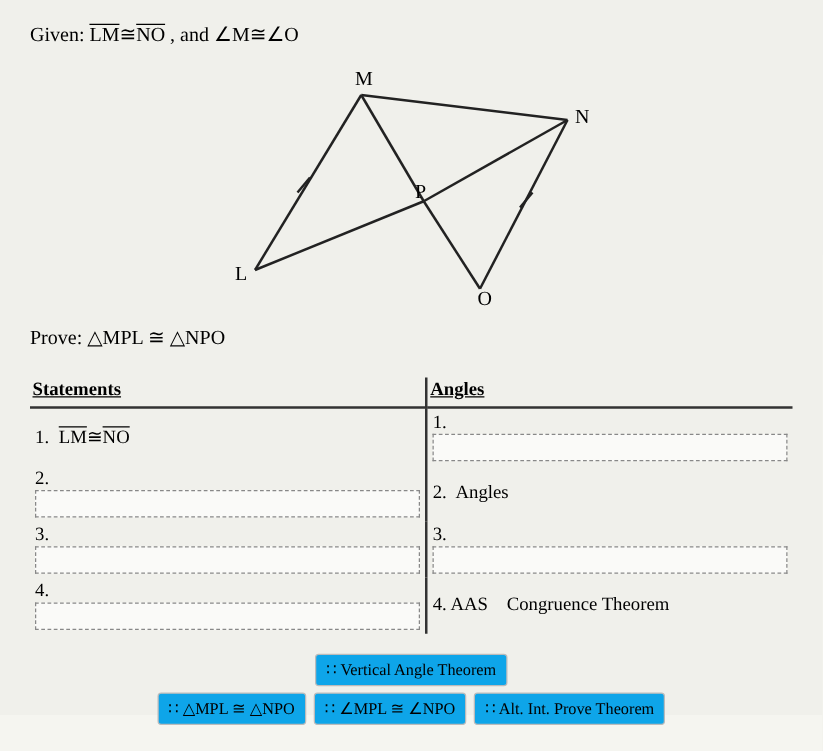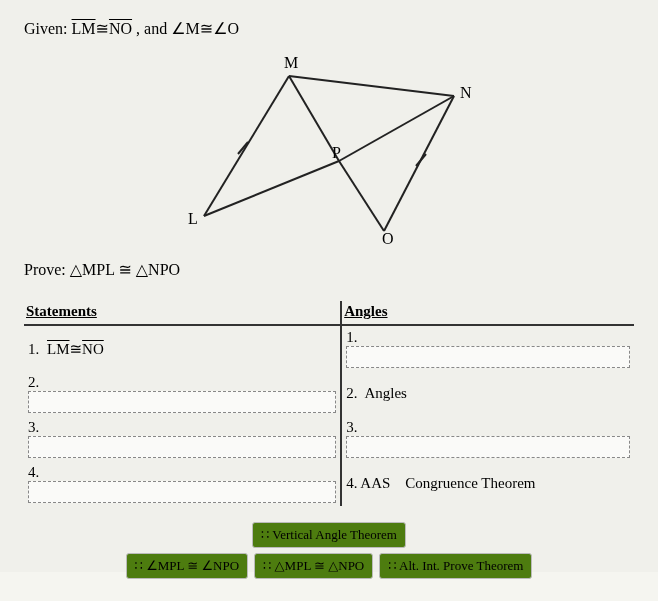--- a/index.html
+++ b/index.html
@@ -67,21 +67,21 @@
       width: 100%;
       display: inline-block;
       padding: 1px 3px;
     }
     .row-num {
       display: inline-block;
       margin-right: 4px;
       white-space: nowrap;
     }
     .chip {
-      background: #4d7c0f;
+      background: #0ea5e9;
       border: 1.5px solid #bbb;
       border-radius: 3px;
       padding: 4px 8px;
       font-size: 13px;
       cursor: pointer;
       font-family: Georgia, 'Times New Roman', serif;
       white-space: nowrap;
     }
     .chip-row {
       display: flex;
@@ -185,19 +185,19 @@
         </td>
       </tr>
     </tbody>
   </table>
 
   <div class="chips-section">
     <div class="chip-row">
       <button class="chip">∷ Vertical Angle Theorem</button>
     </div>
     <div class="chip-row">
+      <button class="chip">∷ △MPL ≅ △NPO</button>
       <button class="chip">∷ ∠MPL ≅ ∠NPO</button>
-      <button class="chip">∷ △MPL ≅ △NPO</button>
       <button class="chip">∷ Alt. Int. Prove Theorem</button>
     </div>
   </div>
 
 </div>
 
 </body></html>

